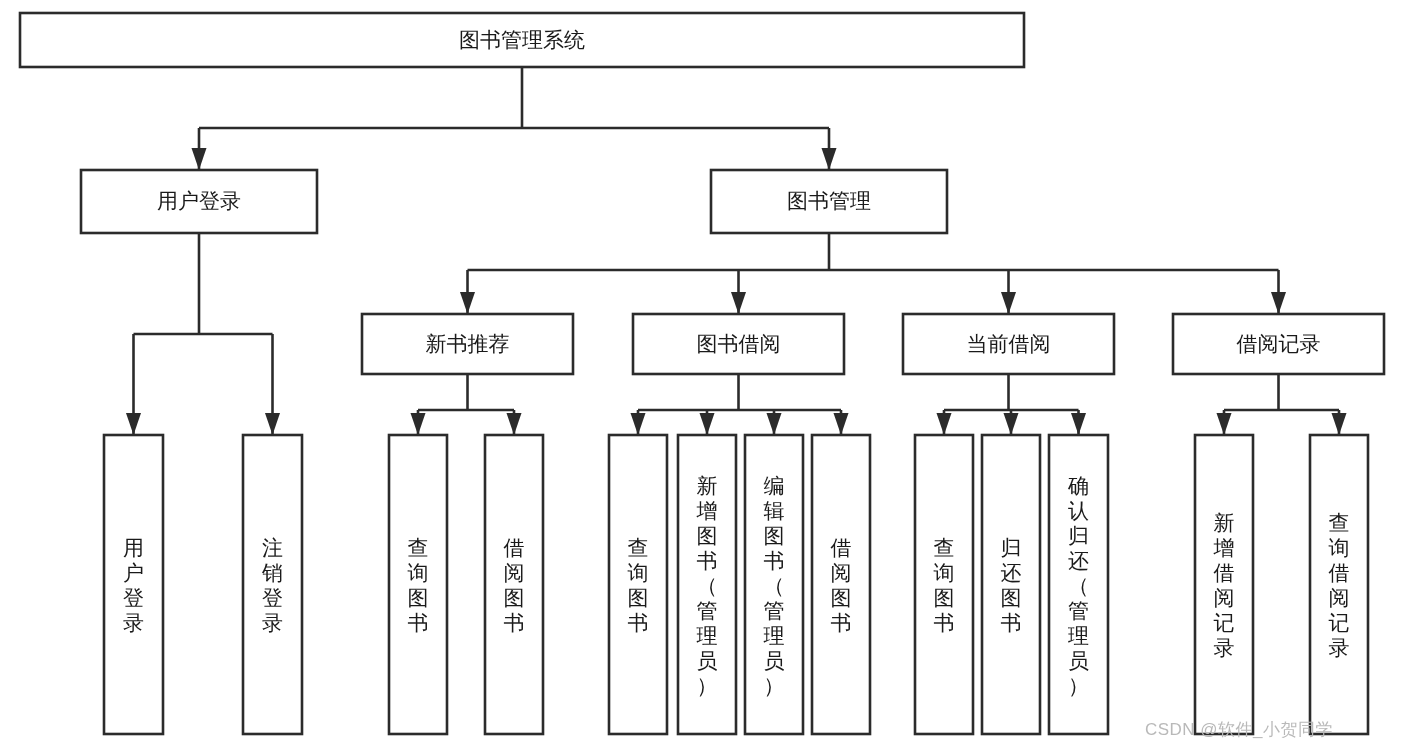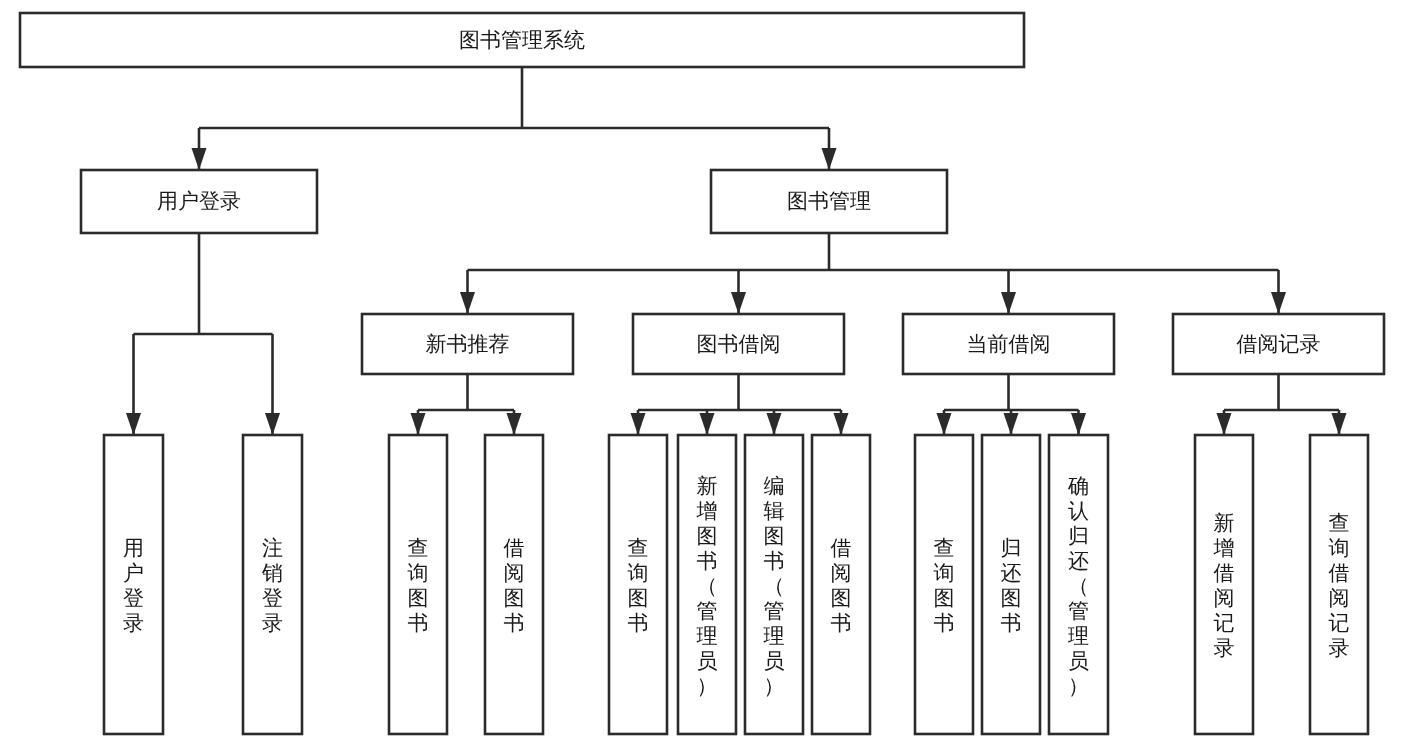--- a/index.html
+++ b/index.html
@@ -203,13 +203,14 @@
         <g>
           <rect x="1195" y="435" width="58" height="299" class="node-box"></rect>
           <text x="1224" class="node-label-v"><tspan x="1224" y="530">新</tspan><tspan x="1224" y="555">增</tspan><tspan x="1224" y="580">借</tspan><tspan x="1224" y="605">阅</tspan><tspan x="1224" y="630">记</tspan><tspan x="1224" y="655">录</tspan></text>
         </g>
         <g>
           <rect x="1310" y="435" width="58" height="299" class="node-box"></rect>
           <text x="1339" class="node-label-v"><tspan x="1339" y="530">查</tspan><tspan x="1339" y="555">询</tspan><tspan x="1339" y="580">借</tspan><tspan x="1339" y="605">阅</tspan><tspan x="1339" y="630">记</tspan><tspan x="1339" y="655">录</tspan></text>
         </g>
       </g>
   </svg>
+  <div class="watermark-text">CSDN @软件_小贺同学</div>
 </div>
 
 </body></html>

